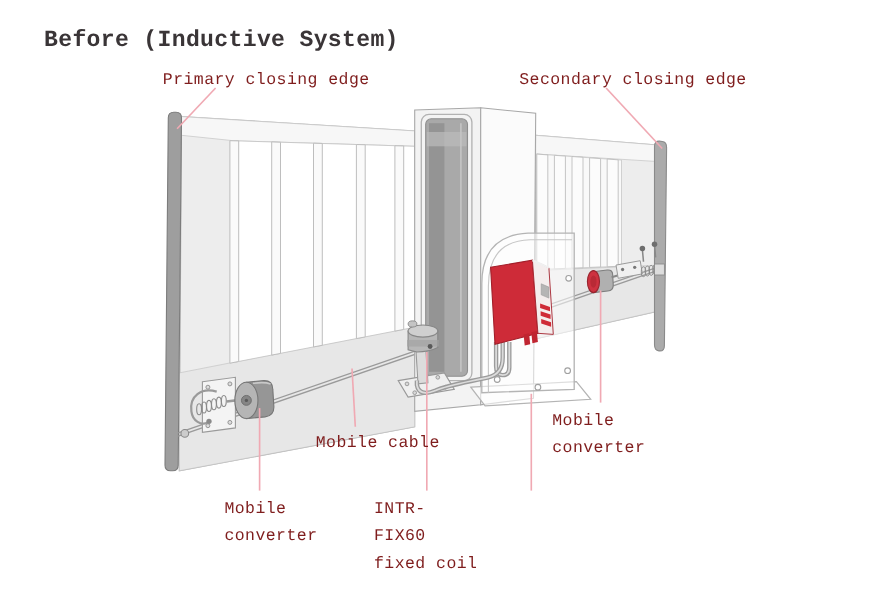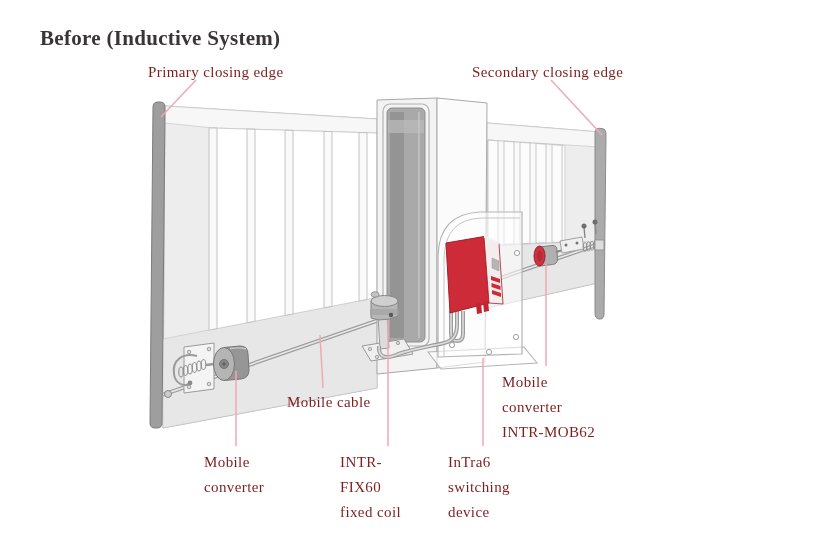--- a/index.html
+++ b/index.html
@@ -1,17 +1,17 @@
 <!DOCTYPE html>
 <html><head>
 <meta charset="utf-8">
 <style>
   html,body{margin:0;padding:0;background:#fff;}
   #stage{position:relative;width:814px;height:545px;background:#ffffff;overflow:hidden;
-         font-family:Liberation Serif, serif;}
+         font-family:Liberation Mono, monospace;}
   #art{position:absolute;left:0;top:0;}
   .title{position:absolute;left:40px;top:26px;font-size:21px;font-weight:700;
          color:#3a3537;letter-spacing:.3px;}
   .label{position:absolute;font-size:15px;line-height:25px;color:#7f1d1d;
          letter-spacing:.4px;white-space:nowrap;}
   .label span{display:block;}
 </style>
 </head>
 <body>
 
@@ -185,25 +185,19 @@
     <span>Mobile</span>
     <span>converter</span>
   </div>
 
   <div class="label" style="left:340px;top:450px">
     <span>INTR-</span>
     <span>FIX60</span>
     <span>fixed coil</span>
   </div>
 
-  <div class="label" style="left:448px;top:450px">
-    <span>InTra6</span>
-    <span>switching</span>
-    <span>device</span>
-  </div>
 
   <div class="label" style="left:502px;top:370px">
     <span>Mobile</span>
     <span>converter</span>
-    <span>INTR-MOB62</span>
   </div>
 
 </div>
 
 </body></html>

